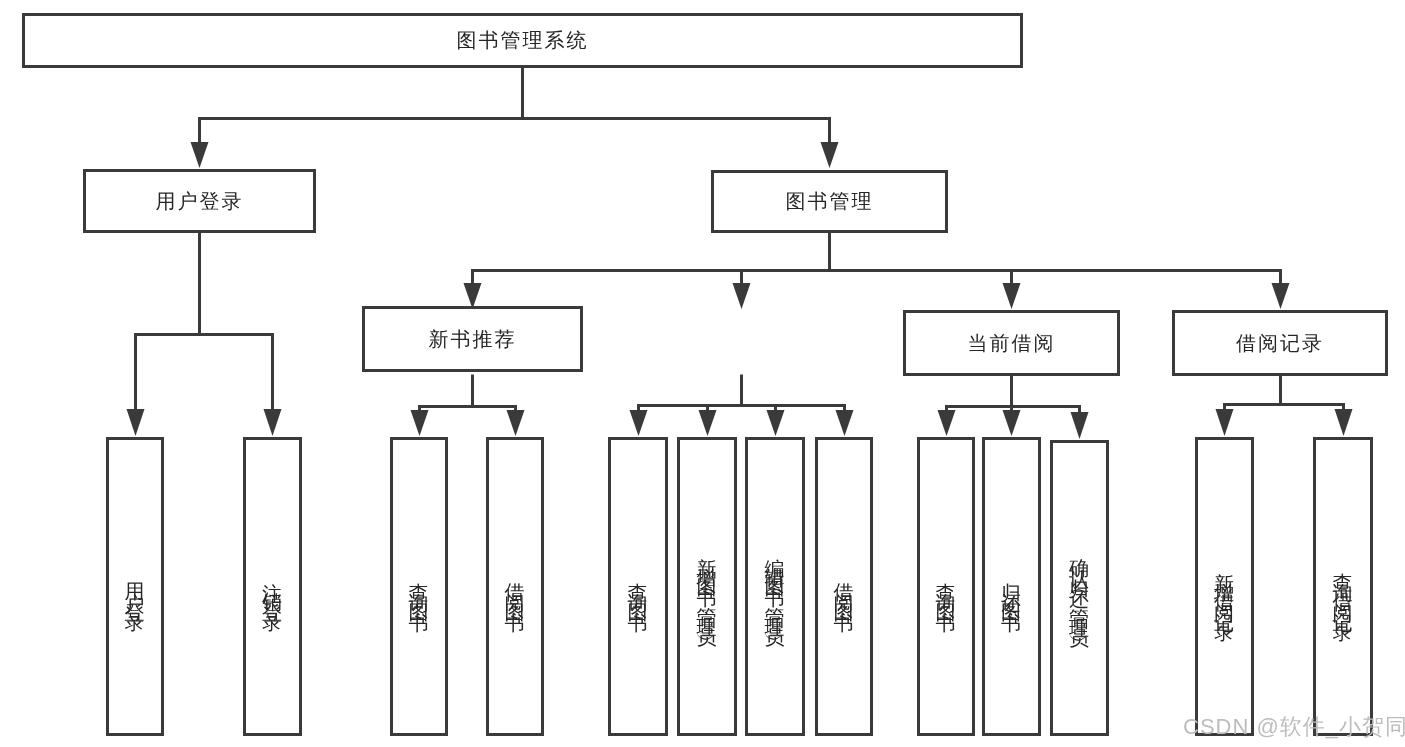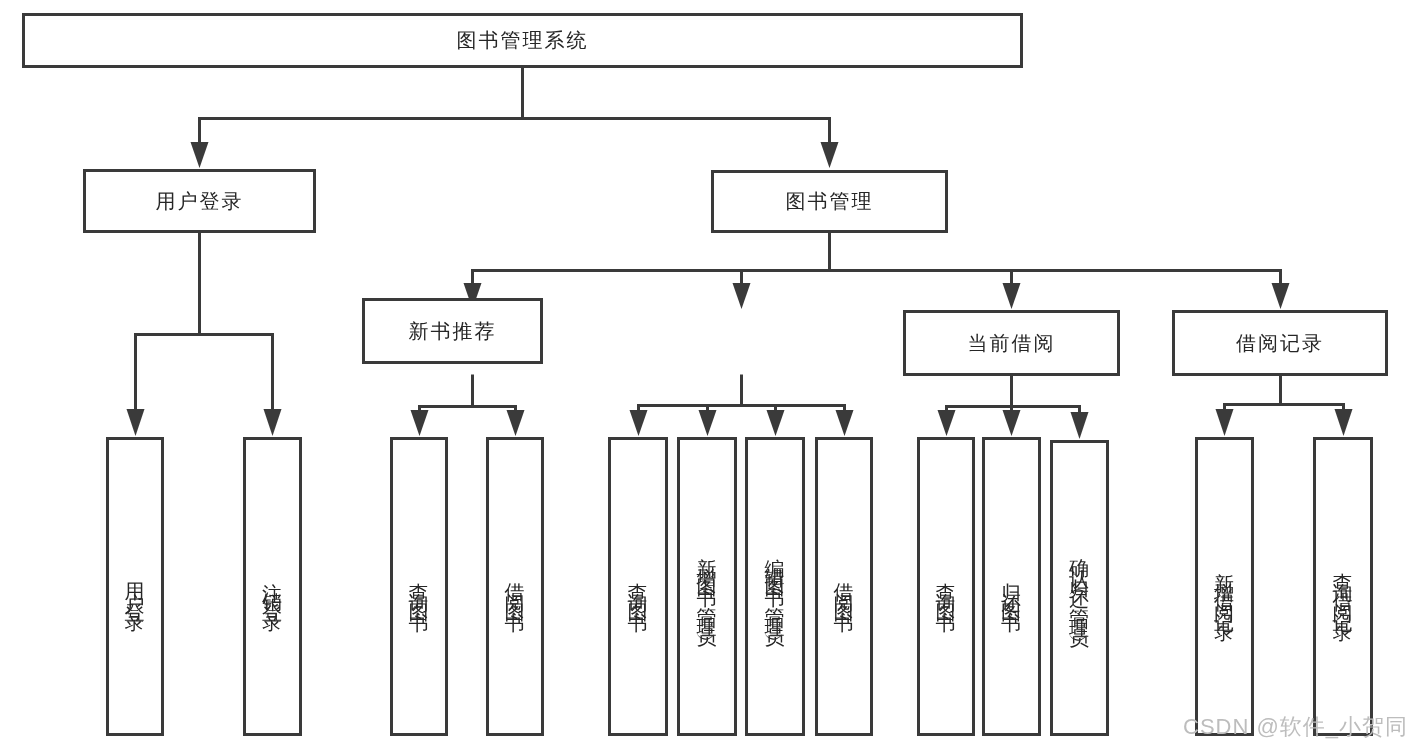--- a/index.html
+++ b/index.html
@@ -102,21 +102,21 @@
       <polygon points="1215.5,409 1233.5,409 1224.5,436"></polygon>
       <polygon points="1334.5,409 1352.5,409 1343.5,436"></polygon>
     </g>
   </svg>
 
   <div class="hnode" style="left:22px; top:13px; width:1001px; height:55px;">图书管理系统</div>
 
   <div class="hnode" style="left:83px; top:169px; width:233px; height:64px;">用户登录</div>
   <div class="hnode" style="left:711px; top:170px; width:237px; height:63px;">图书管理</div>
 
-  <div class="hnode" style="left:362px; top:298px; width:181px; height:66px;">新书推荐</div>
+  <div class="hnode" style="left:362px; top:306px; width:221px; height:66px;">新书推荐</div>
   <div class="hnode" style="left:903px; top:310px; width:217px; height:66px;">当前借阅</div>
   <div class="hnode" style="left:1172px; top:310px; width:216px; height:66px;font-family:Liberation Serif, serif;">借阅记录</div>
 
   <div class="vnode" style="left:106px; width:58px;">
     <span class="vtext">用户登录</span>
   </div>
   <div class="vnode" style="left:243px; width:59px;">
     <span class="vtext">注销登录</span>
   </div>
 

